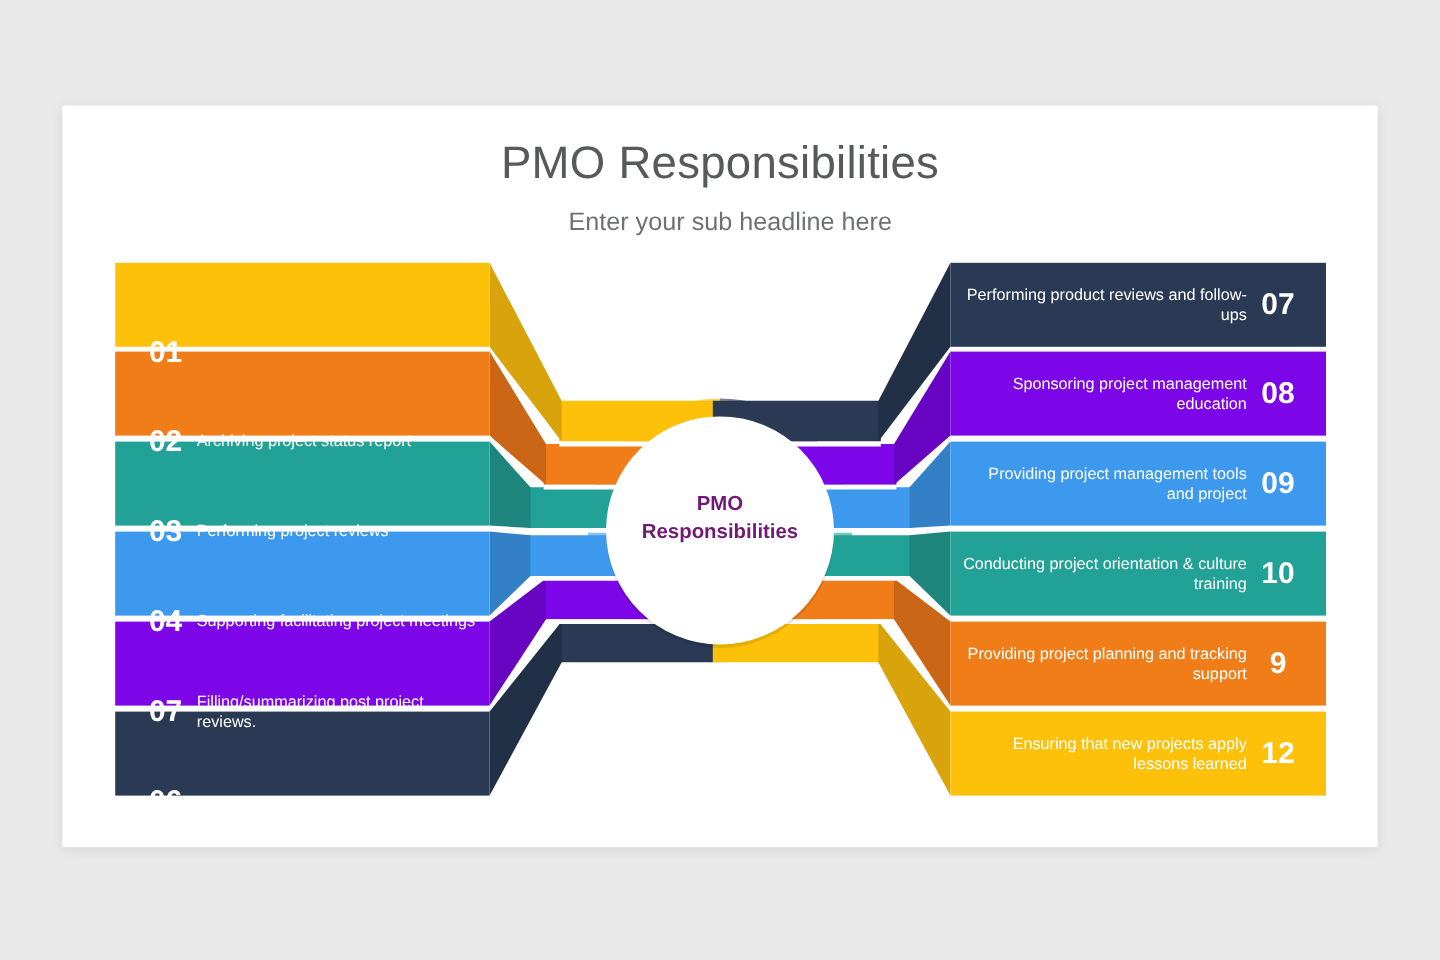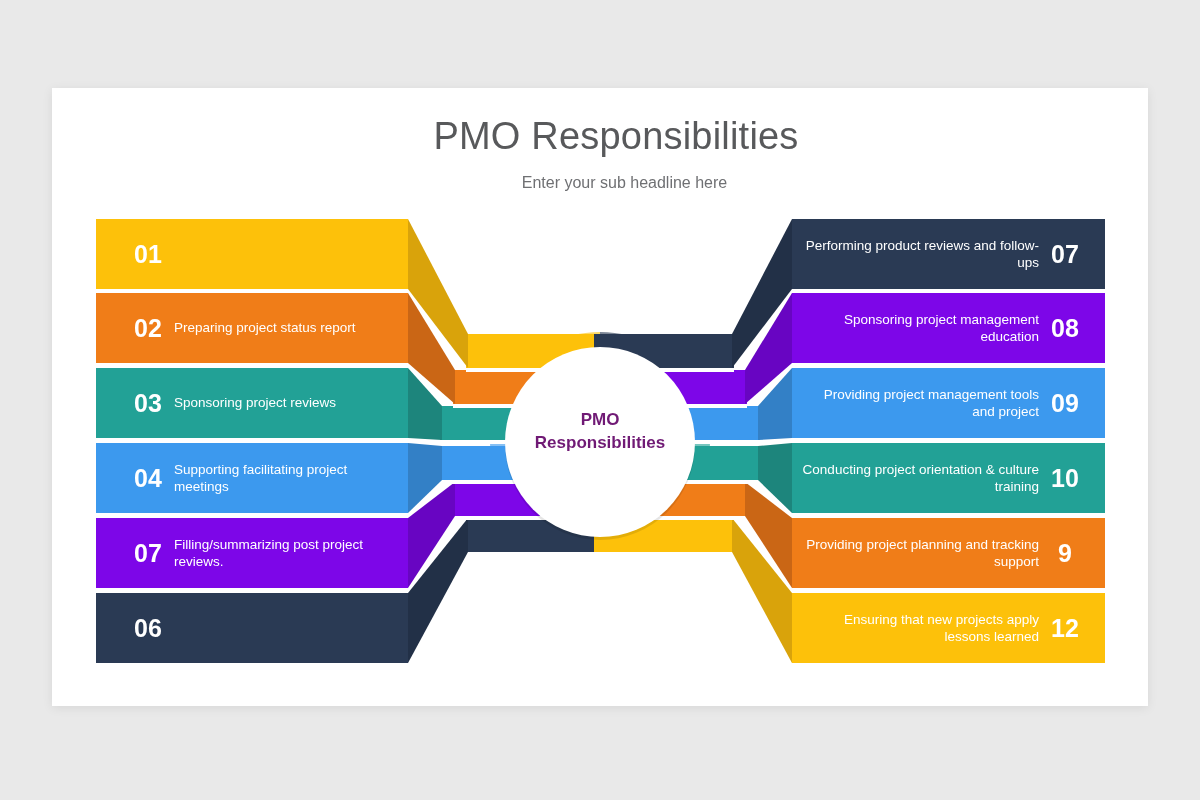--- a/index.html
+++ b/index.html
@@ -12,49 +12,50 @@
     position:relative;
   }
   #slide-card{
     position:absolute;
     left:52px;top:88px;
     width:1096px;height:618px;
     background:#ffffff;
     box-shadow:0 2px 10px rgba(0,0,0,.08);
   }
   #header{
-    position:absolute;left:16px;top:0;width:1096px;text-align:center;
+    position:absolute;left:0;top:0;width:1096px;text-align:center;
   }
   #page-title{
     margin:0;padding-top:28px;
     font-size:38px;font-weight:400;color:#58595b;
     letter-spacing:.2px;line-height:1.1;
   }
   #page-subtitle{
     margin:0;padding-top:16px;
-    font-size:16px;font-weight:400;color:#6f7073;padding-left:17px;
+    font-size:21px;font-weight:400;color:#6f7073;padding-left:17px;
   }
   
   #diagram{
     position:absolute;left:0;top:0;width:1200px;height:800px;
     pointer-events:none;
   }
   #diagram svg{display:block;width:1200px;height:800px;}
   
   .bar-label{
     position:absolute;
     display:flex;align-items:center;
     height:70px;
     color:#ffffff;
     box-sizing:border-box;
   }
   .bar-label.left{
     left:96px;width:312px;
-    padding-left:26px;
+    padding-left:16px;
     justify-content:flex-start;
+    margin-top:40px;
   }
   .bar-label.right{
     left:792px;width:313px;
     padding-right:14px;
     justify-content:flex-end;
     flex-direction:row-reverse;
   }
   .bar-num{
     font-size:25px;font-weight:700;
     width:52px;flex:0 0 52px;
@@ -171,25 +172,25 @@
       <circle cx="600" cy="445" r="95" fill="rgba(0,0,0,0.10)"></circle>
       <circle cx="600" cy="442" r="95" fill="#ffffff"></circle>
     </svg>
 </div>
 
 <div class="bar-label left" style="top:219px">
   <span class="bar-num">01</span>
 </div>
 <div class="bar-label left" style="top:293px">
   <span class="bar-num">02</span>
-  <span class="bar-text">Preparing project status report</span>
+  <span class="bar-text">Archiving project status report</span>
 </div>
 <div class="bar-label left" style="top:368px">
   <span class="bar-num">03</span>
-  <span class="bar-text">Sponsoring project reviews</span>
+  <span class="bar-text">Performing project reviews</span>
 </div>
 <div class="bar-label left" style="top:443px">
   <span class="bar-num">04</span>
   <span class="bar-text">Supporting facilitating project meetings</span>
 </div>
 <div class="bar-label left" style="top:518px">
   <span class="bar-num">07</span>
   <span class="bar-text">Filling/summarizing post project reviews.</span>
 </div>
 <div class="bar-label left" style="top:593px">

